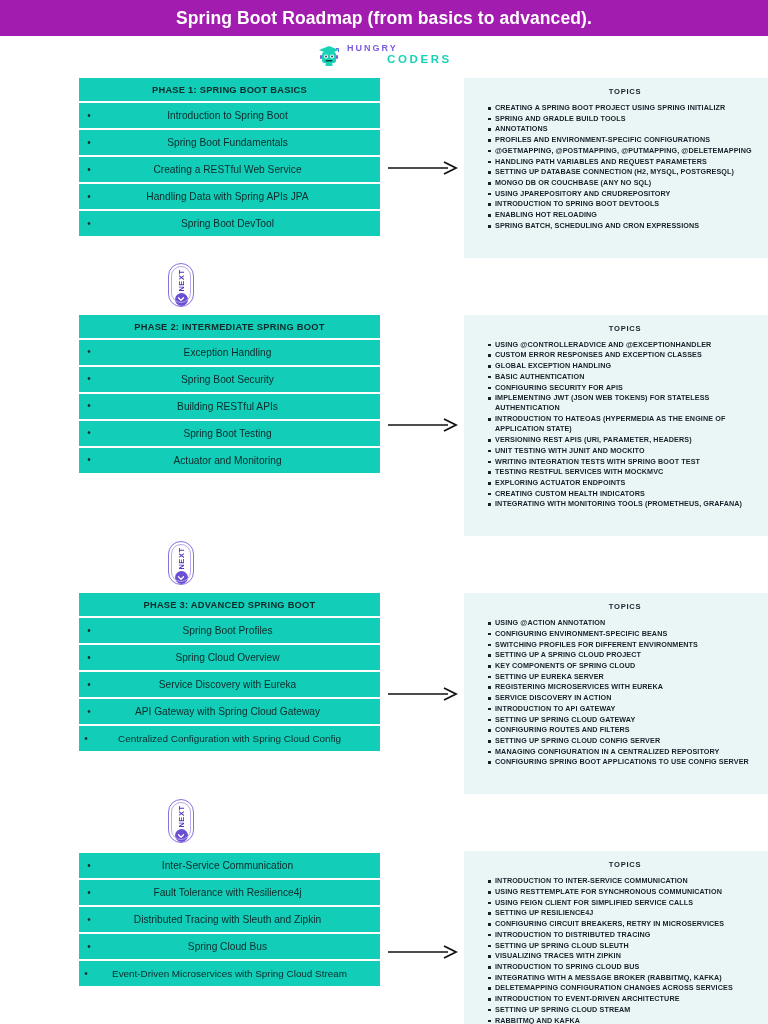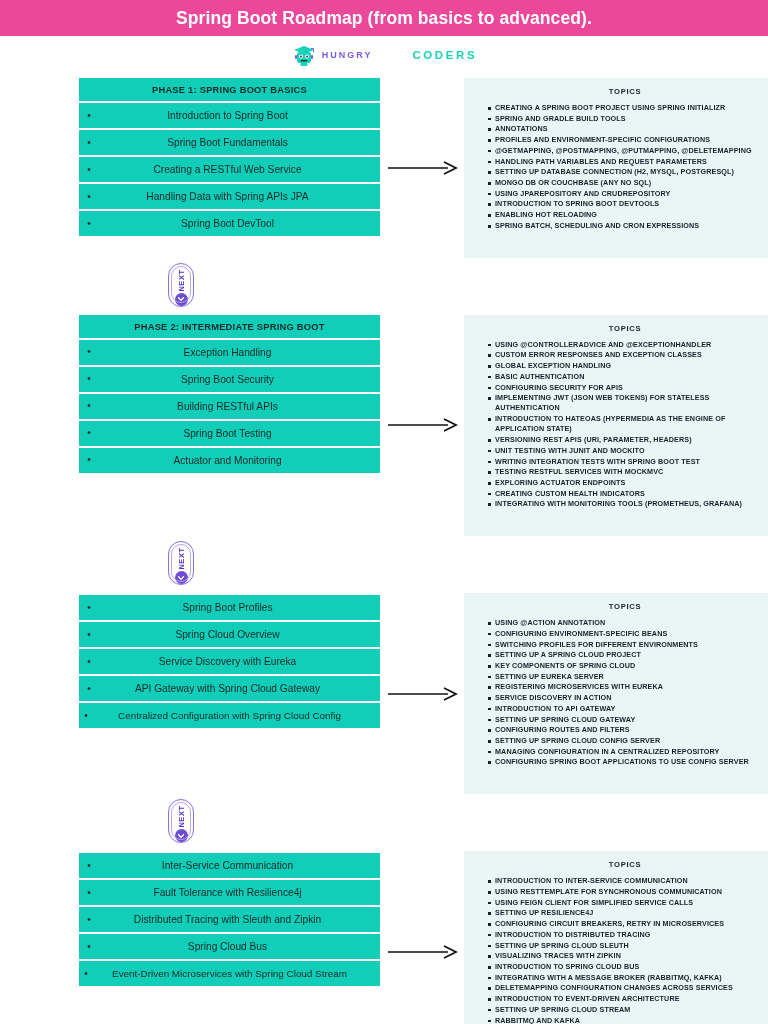--- a/index.html
+++ b/index.html
@@ -9,21 +9,21 @@
     height: 1024px;
     background: #ffffff;
     font-family: "Liberation Sans", sans-serif;
     overflow: hidden;
   }
 
   
   .header-bar {
     width: 768px;
     height: 36px;
-    background: #ec4899;
+    background: #a21caf;
     display: flex;
     align-items: center;
     justify-content: center;
   }
   .header-title {
     color: #ffffff;
     font-size: 17.5px;
     font-weight: bold;
     letter-spacing: 0.1px;
   }
@@ -32,21 +32,21 @@
   .logo-wrap {
     width: 768px;
     height: 34px;
     display: flex;
     align-items: center;
     justify-content: center;
     gap: 5px;
     padding-top: 4px;
   }
   .logo-mark { width: 26px; height: 24px; display: block; }
-  .logo-text { display: flex; flex-direction: row; line-height: 1; align-items: center; }
+  .logo-text { display: flex; flex-direction: column; line-height: 1; }
   .logo-hungry {
     color: #7b5be0;
     font-size: 9px;
     font-weight: bold;
     letter-spacing: 2px;
   }
   .logo-coders {
     color: #19d3b8;
     font-size: 11.5px;
     font-weight: bold;
@@ -348,20 +348,21 @@
         <span class="next-text">NEXT</span>
         <span class="next-chevron">
           <svg viewBox="0 0 8 8" xmlns="http://www.w3.org/2000/svg">
             <path d="M1.5 2.8 L4 5.4 L6.5 2.8" fill="none" stroke="#ffffff" stroke-width="1.3" stroke-linecap="round" stroke-linejoin="round"></path>
           </svg>
         </span>
       </div>
     </div>
     <div class="phase-block">
       <div class="phase-table">
+        <div class="phase-head">PHASE 3: ADVANCED SPRING BOOT</div>
         <div class="phase-row">
           <span class="phase-bullet">•</span>
           <span class="phase-row-label">Spring Boot Profiles</span>
         </div>
         <div class="phase-row">
           <span class="phase-bullet">•</span>
           <span class="phase-row-label">Spring Cloud Overview</span>
         </div>
         <div class="phase-row">
           <span class="phase-bullet">•</span>

